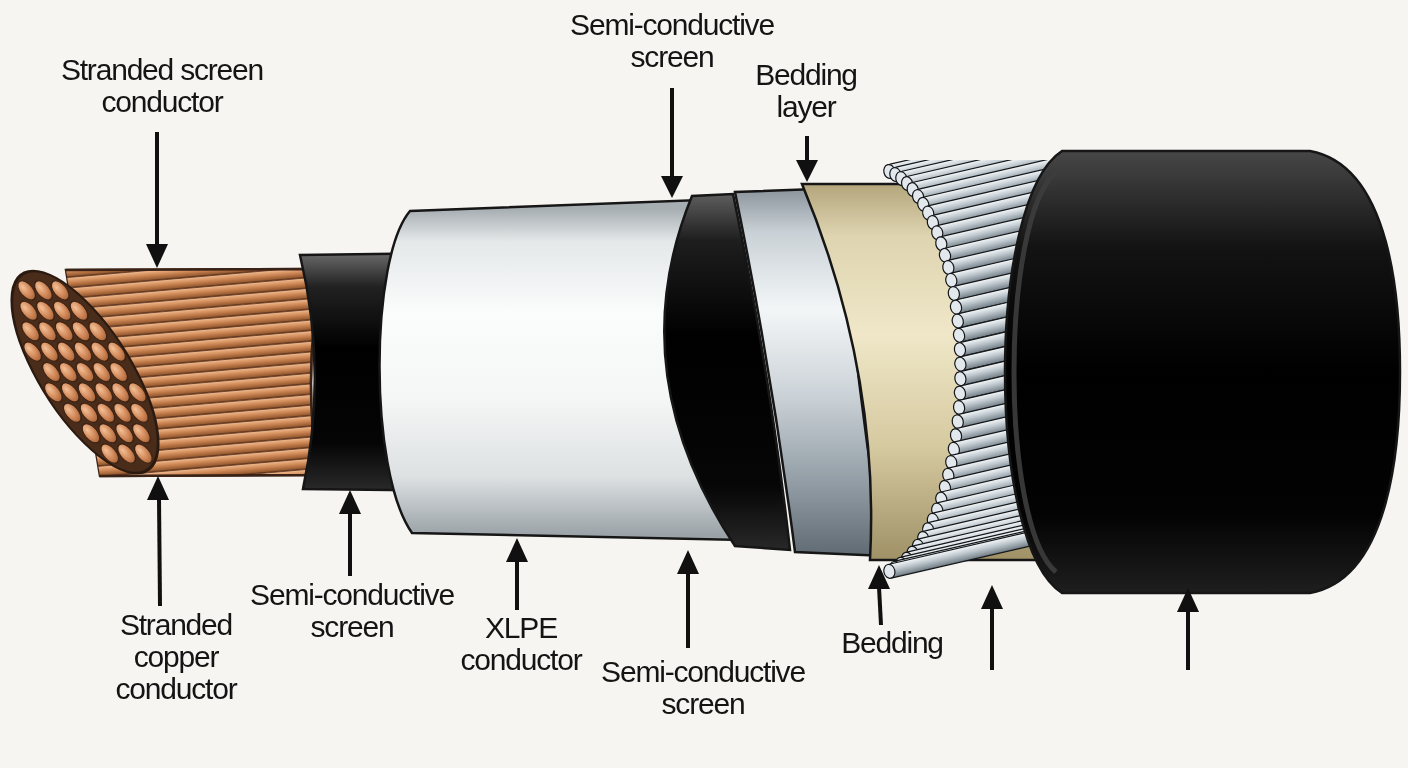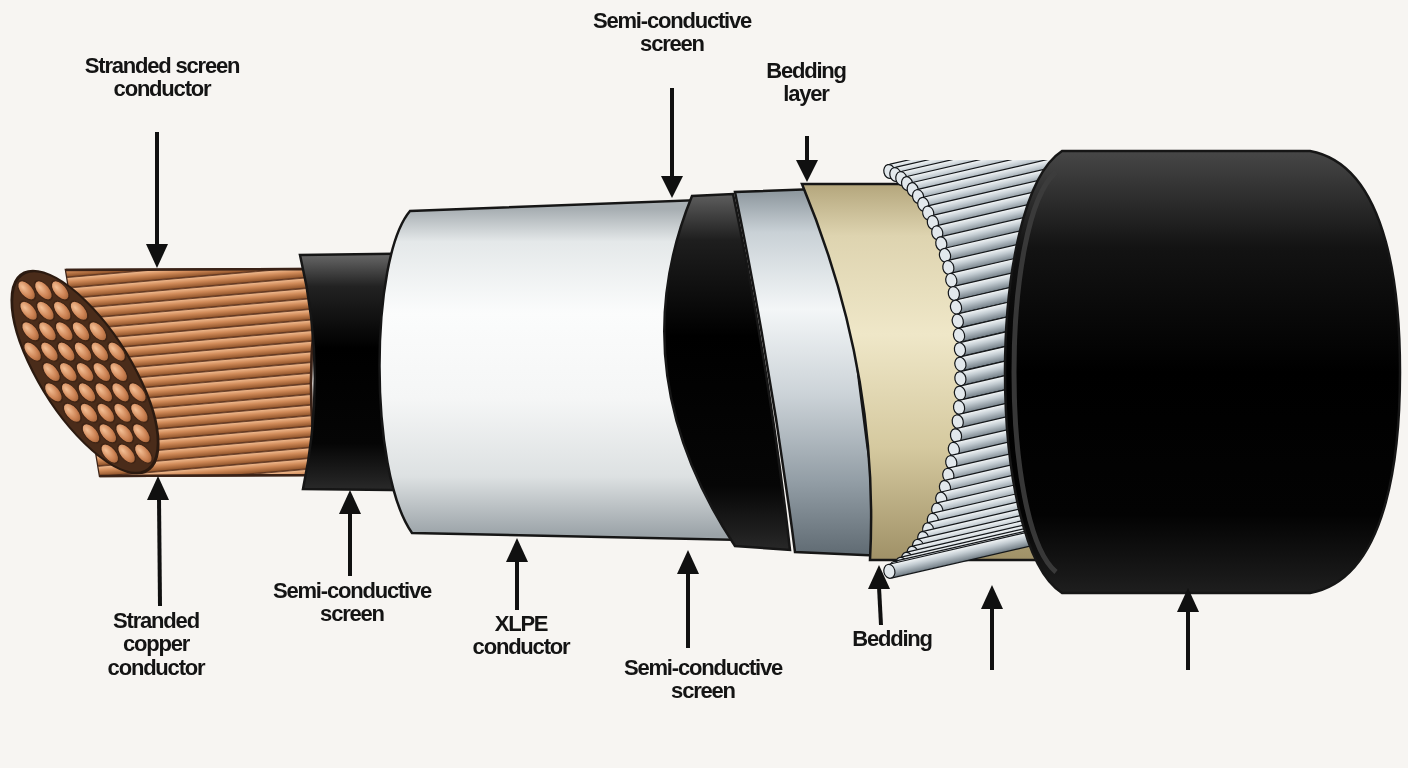--- a/index.html
+++ b/index.html
@@ -9,22 +9,22 @@
     background:#f7f5f2;
     overflow:hidden;
     font-family:"Liberation Sans", sans-serif;
   }
   .art{position:absolute;left:0;top:0;}
   .lbl{
     position:absolute;
     transform:translateX(-50%);
     text-align:center;
     white-space:pre-line;
-    font-weight:700;
-    font-size:22px;
+    font-weight:400;
+    font-size:30px;
     line-height:1.06;
     letter-spacing:-1.2px;
     color:#141414;
   }
 </style>
 </head>
 <body>
 
 <div class="stage">
 
@@ -401,21 +401,21 @@
       </g>
     </g>
   </svg>
 
   <div class="lbl" style="left:162px;top:54px">Stranded screen
 conductor</div>
   <div class="lbl" style="left:672px;top:9px">Semi-conductive
 screen</div>
   <div class="lbl" style="left:806px;top:59px">Bedding
 layer</div>
-  <div class="lbl" style="left:156px;top:609px">Stranded
+  <div class="lbl" style="left:176px;top:609px">Stranded
 copper
 conductor</div>
   <div class="lbl" style="left:352px;top:579px">Semi-conductive
 screen</div>
   <div class="lbl" style="left:521px;top:612px">XLPE
 conductor</div>
   <div class="lbl" style="left:703px;top:656px">Semi-conductive
 screen</div>
   <div class="lbl" style="left:892px;top:627px">Bedding</div>
 </div>

